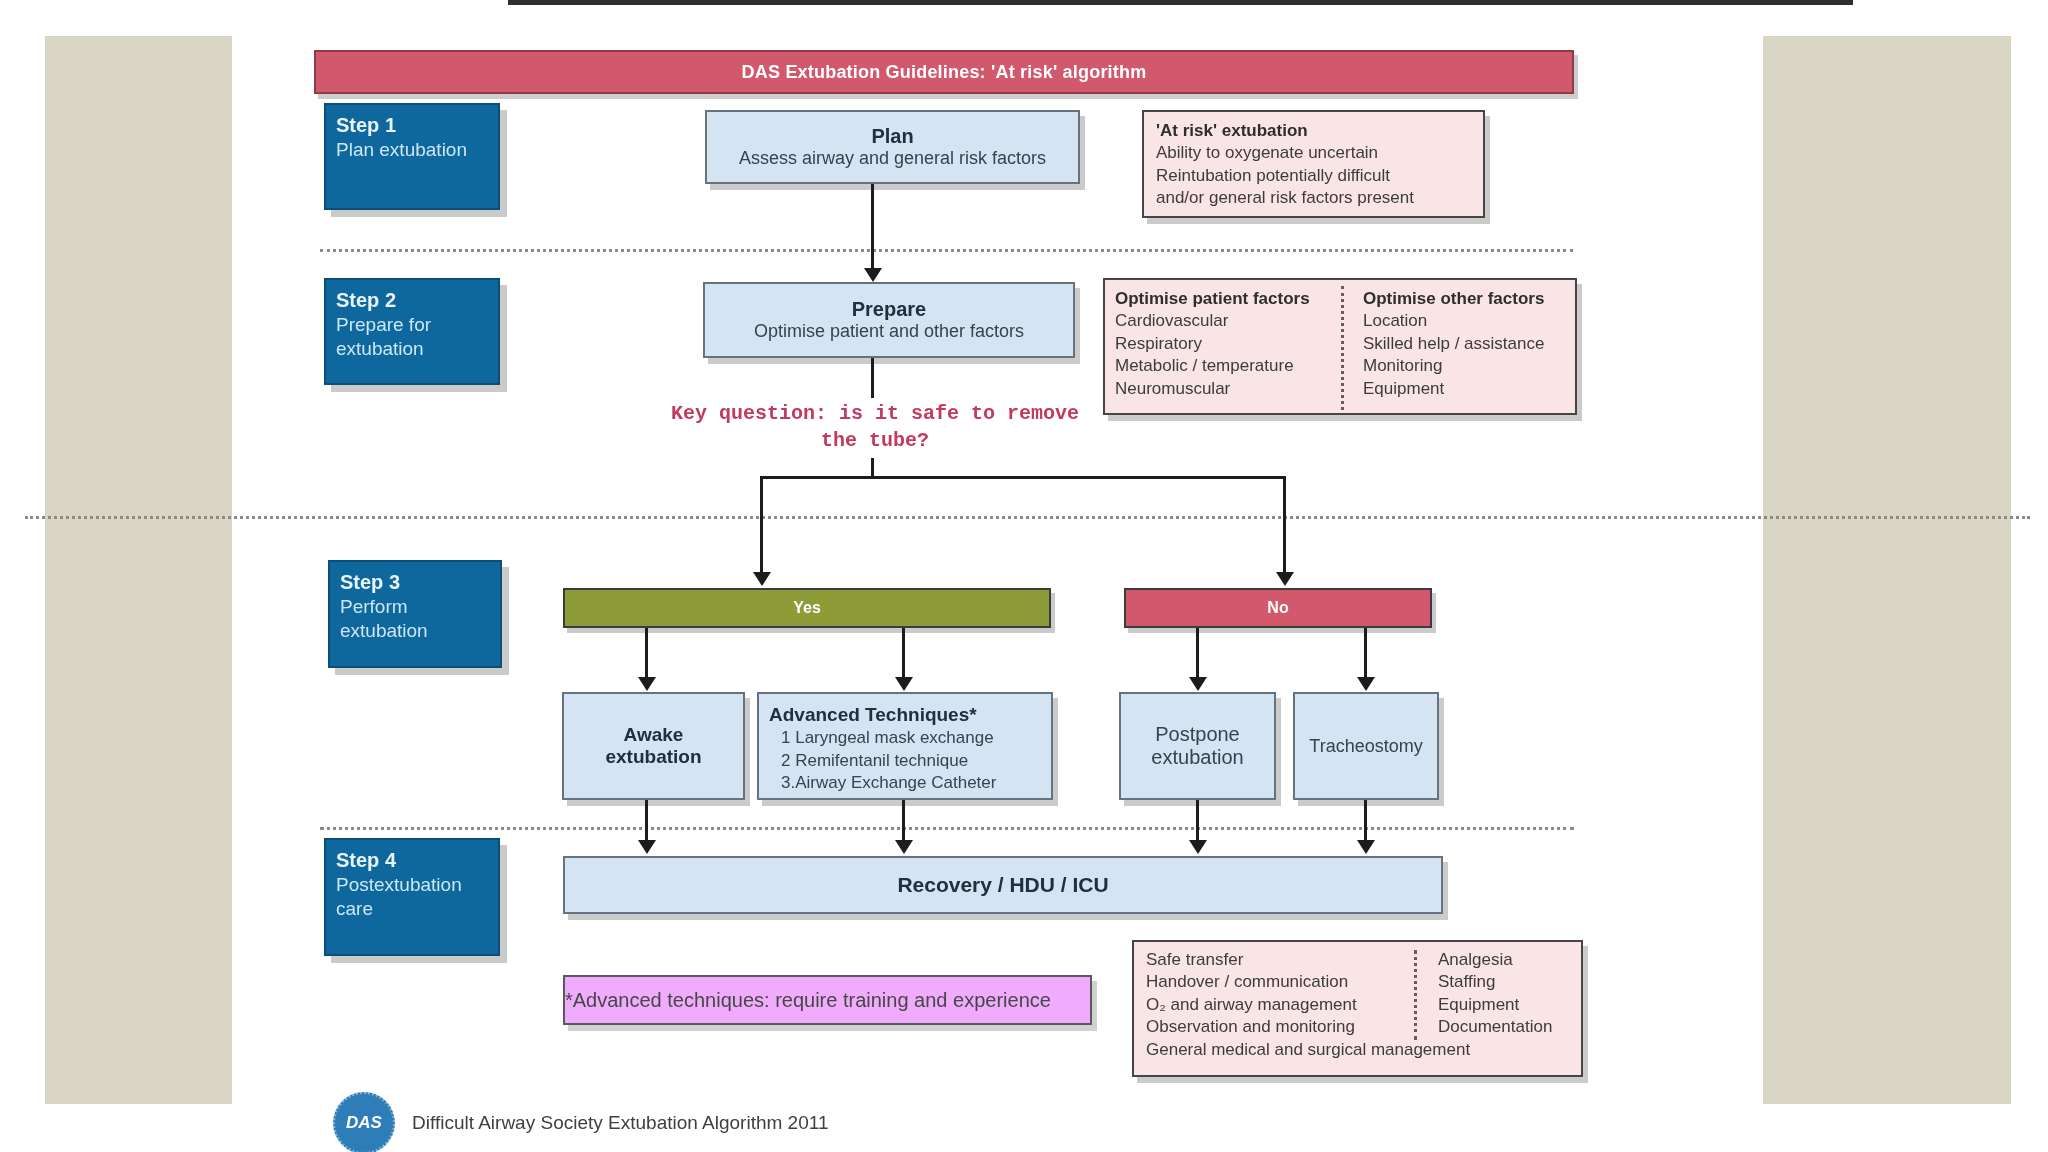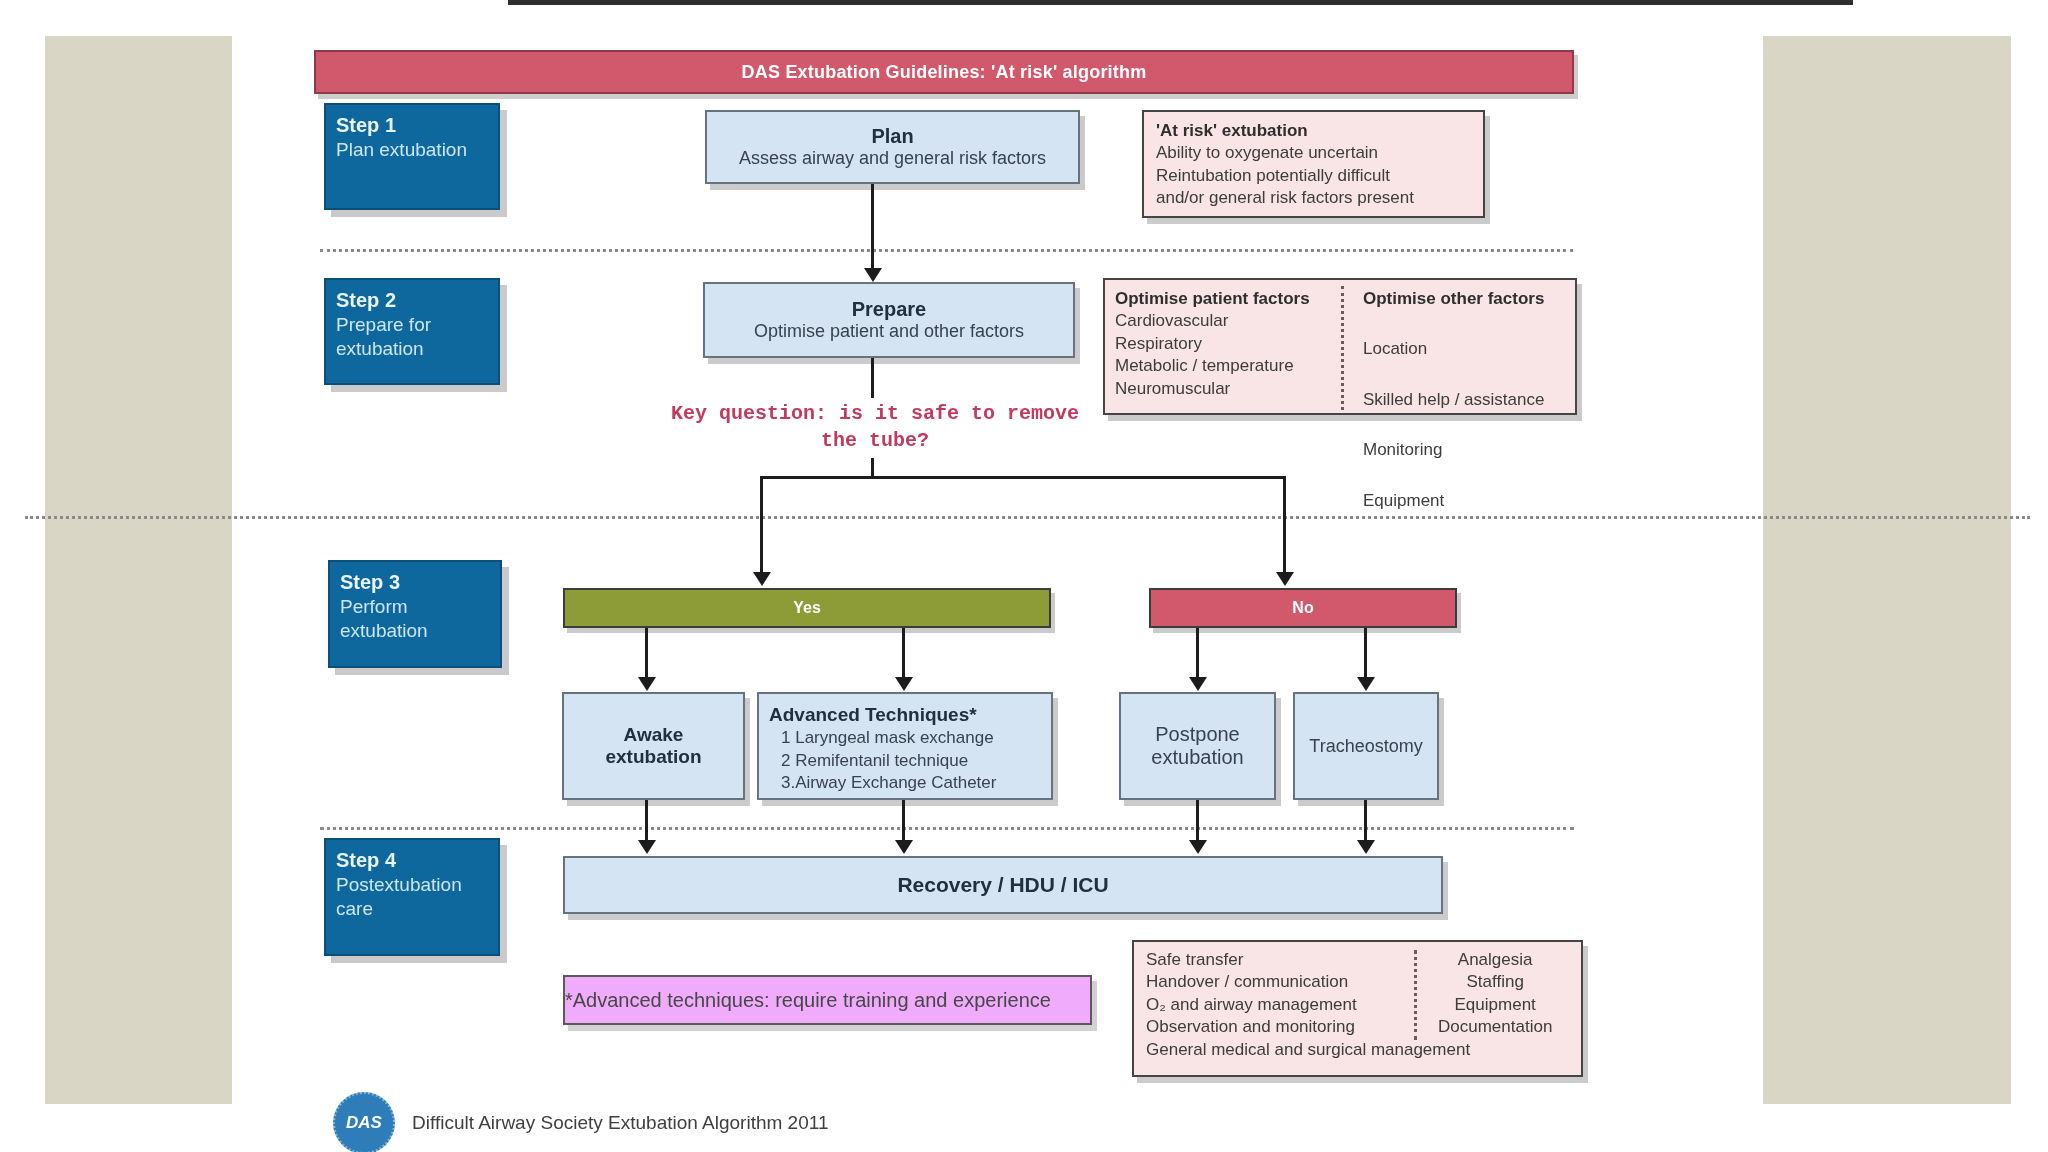--- a/index.html
+++ b/index.html
@@ -42,21 +42,21 @@
   .pink .h{font-weight:bold;color:#2e2e2e;}
   .pinkdiv{position:absolute;border-left:3px dotted #6b5b5b;}
   
   .bar{
     position:absolute;border:2px solid #3c3c3c;box-sizing:border-box;
     box-shadow:4px 5px 0 rgba(140,140,140,.45);
     display:flex;align-items:center;justify-content:center;
     color:#ffffff;font-weight:bold;font-size:16px;
   }
   .bar.yes{background:#8d9c36;}
-  .bar.no{background:#d2596c;margin-left:25px;}
+  .bar.no{background:#d2596c;}
   
   .vline{position:absolute;width:3px;background:#1c1c1c;}
   .hline{position:absolute;height:3px;background:#1c1c1c;}
   .ahead{
     position:absolute;width:0;height:0;
     border-left:9px solid transparent;border-right:9px solid transparent;
     border-top:14px solid #1c1c1c;
   }
   .dotline{position:absolute;border-top:3px dotted #8a8a8a;height:0;}
   .keyq{
@@ -135,21 +135,21 @@
   <div class="pink" style="left:1103px;top:278px;width:474px;height:137px;padding:8px 10px;">
     <div class="pinkdiv" style="left:236px;top:6px;height:124px;"></div>
     <div class="row">
       <div class="col" style="width:232px;">
         <div class="h">Optimise patient factors</div>
         <div>Cardiovascular</div>
         <div>Respiratory</div>
         <div>Metabolic / temperature</div>
         <div>Neuromuscular</div>
       </div>
-      <div class="col" style="padding-left:16px;gap:28px;">
+      <div class="col" style="padding-left:16px;">
         <div class="h">Optimise other factors</div>
         <div>Location</div>
         <div>Skilled help / assistance</div>
         <div>Monitoring</div>
         <div>Equipment</div>
       </div>
     </div>
   </div>
 
   <div class="vline" style="left:871px;top:358px;height:40px;"></div>
@@ -215,21 +215,21 @@
 
   <div class="pink" style="left:1132px;top:940px;width:451px;height:137px;padding:7px 12px;">
     <div class="pinkdiv" style="left:280px;top:8px;height:90px;"></div>
     <div class="row">
       <div class="col" style="width:276px;">
         <div>Safe transfer</div>
         <div>Handover / communication</div>
         <div>O₂ and airway management</div>
         <div>Observation and monitoring</div>
       </div>
-      <div class="col" style="padding-left:16px;text-align:center;">
+      <div class="col" style="padding-left:16px;">
         <div>Analgesia</div>
         <div>Staffing</div>
         <div>Equipment</div>
         <div>Documentation</div>
       </div>
     </div>
     <div>General medical and surgical management</div>
   </div>
 
   <div class="logo">

